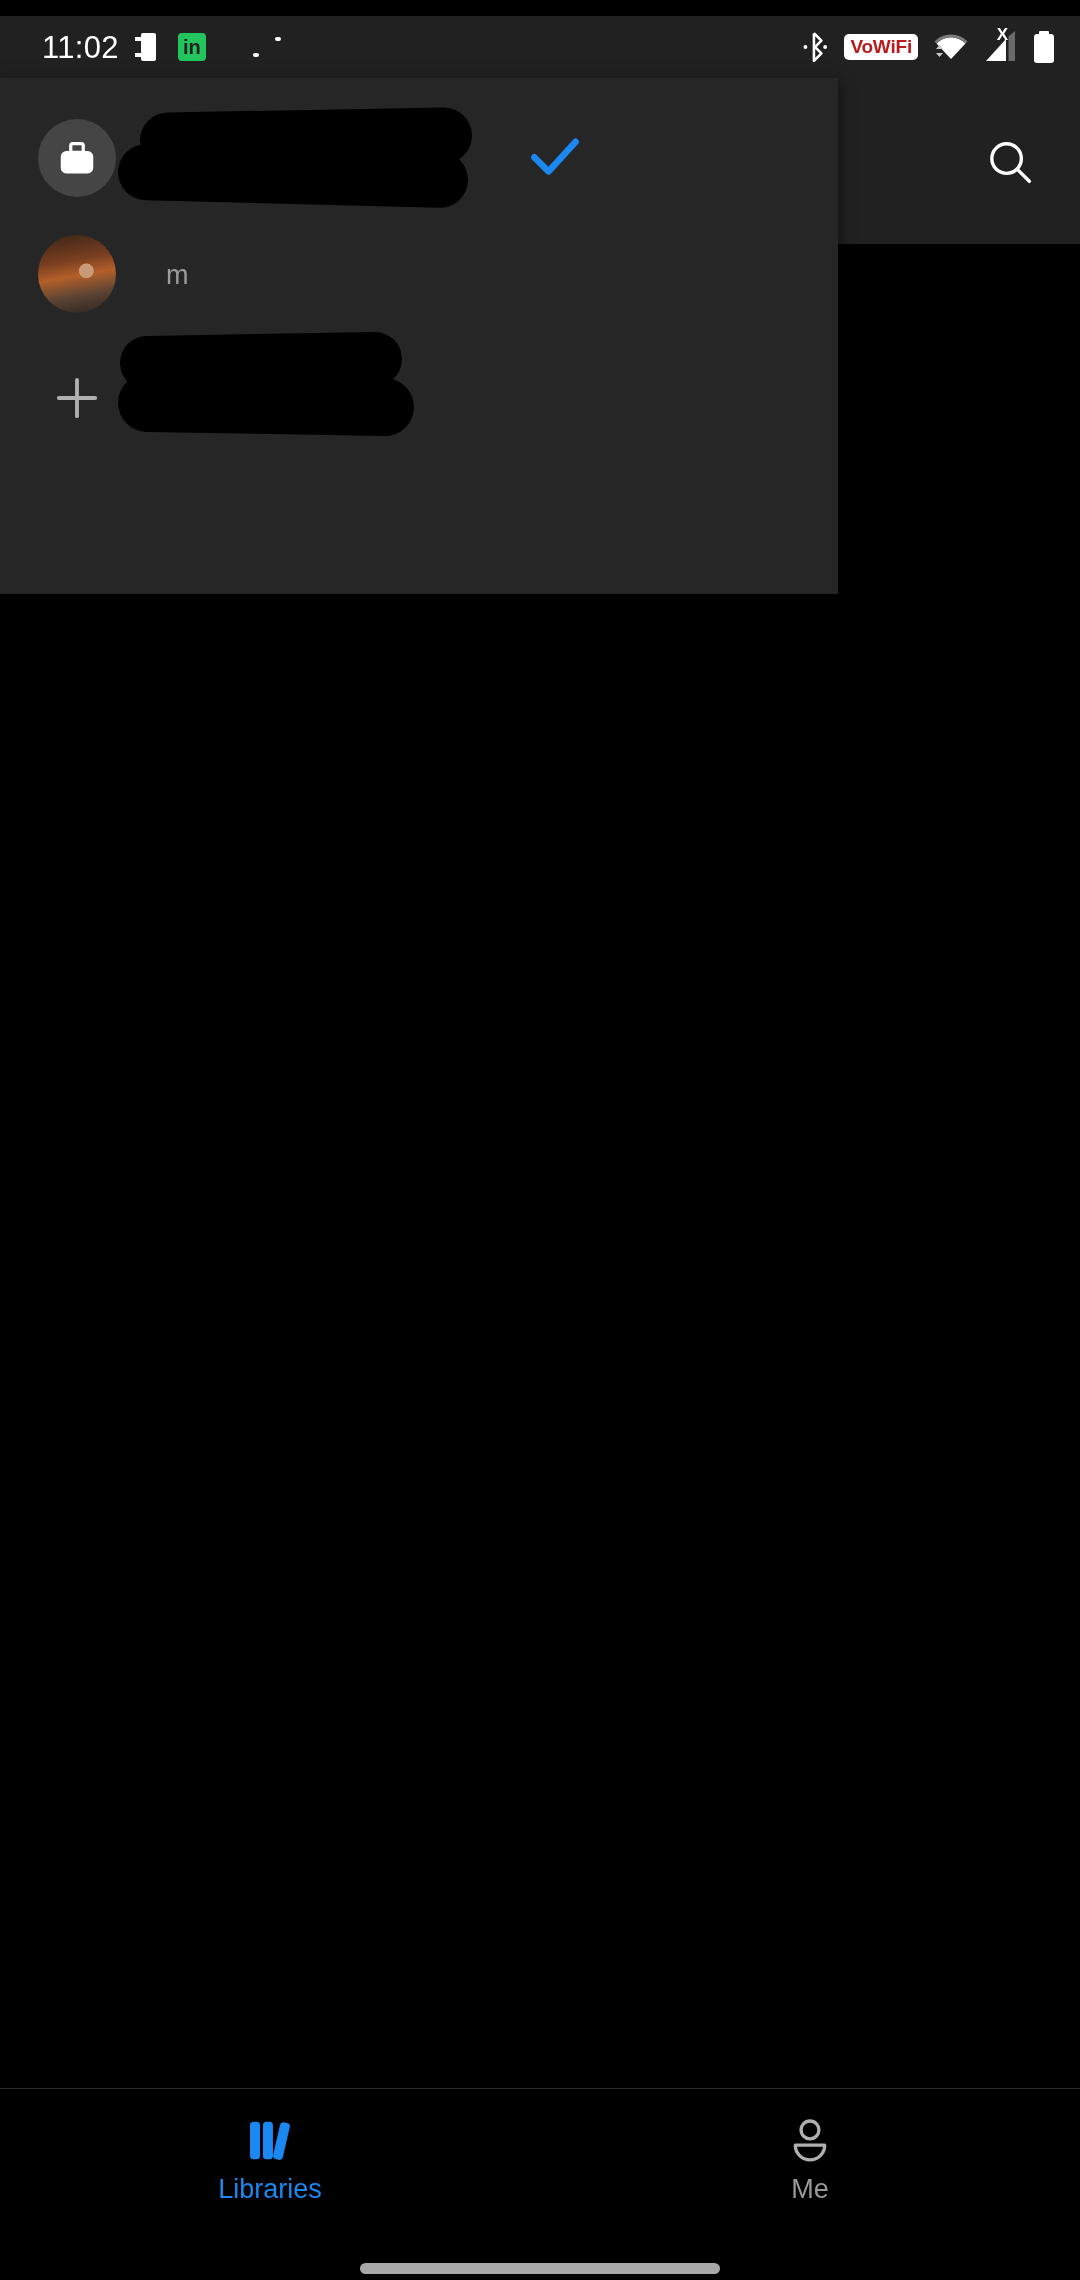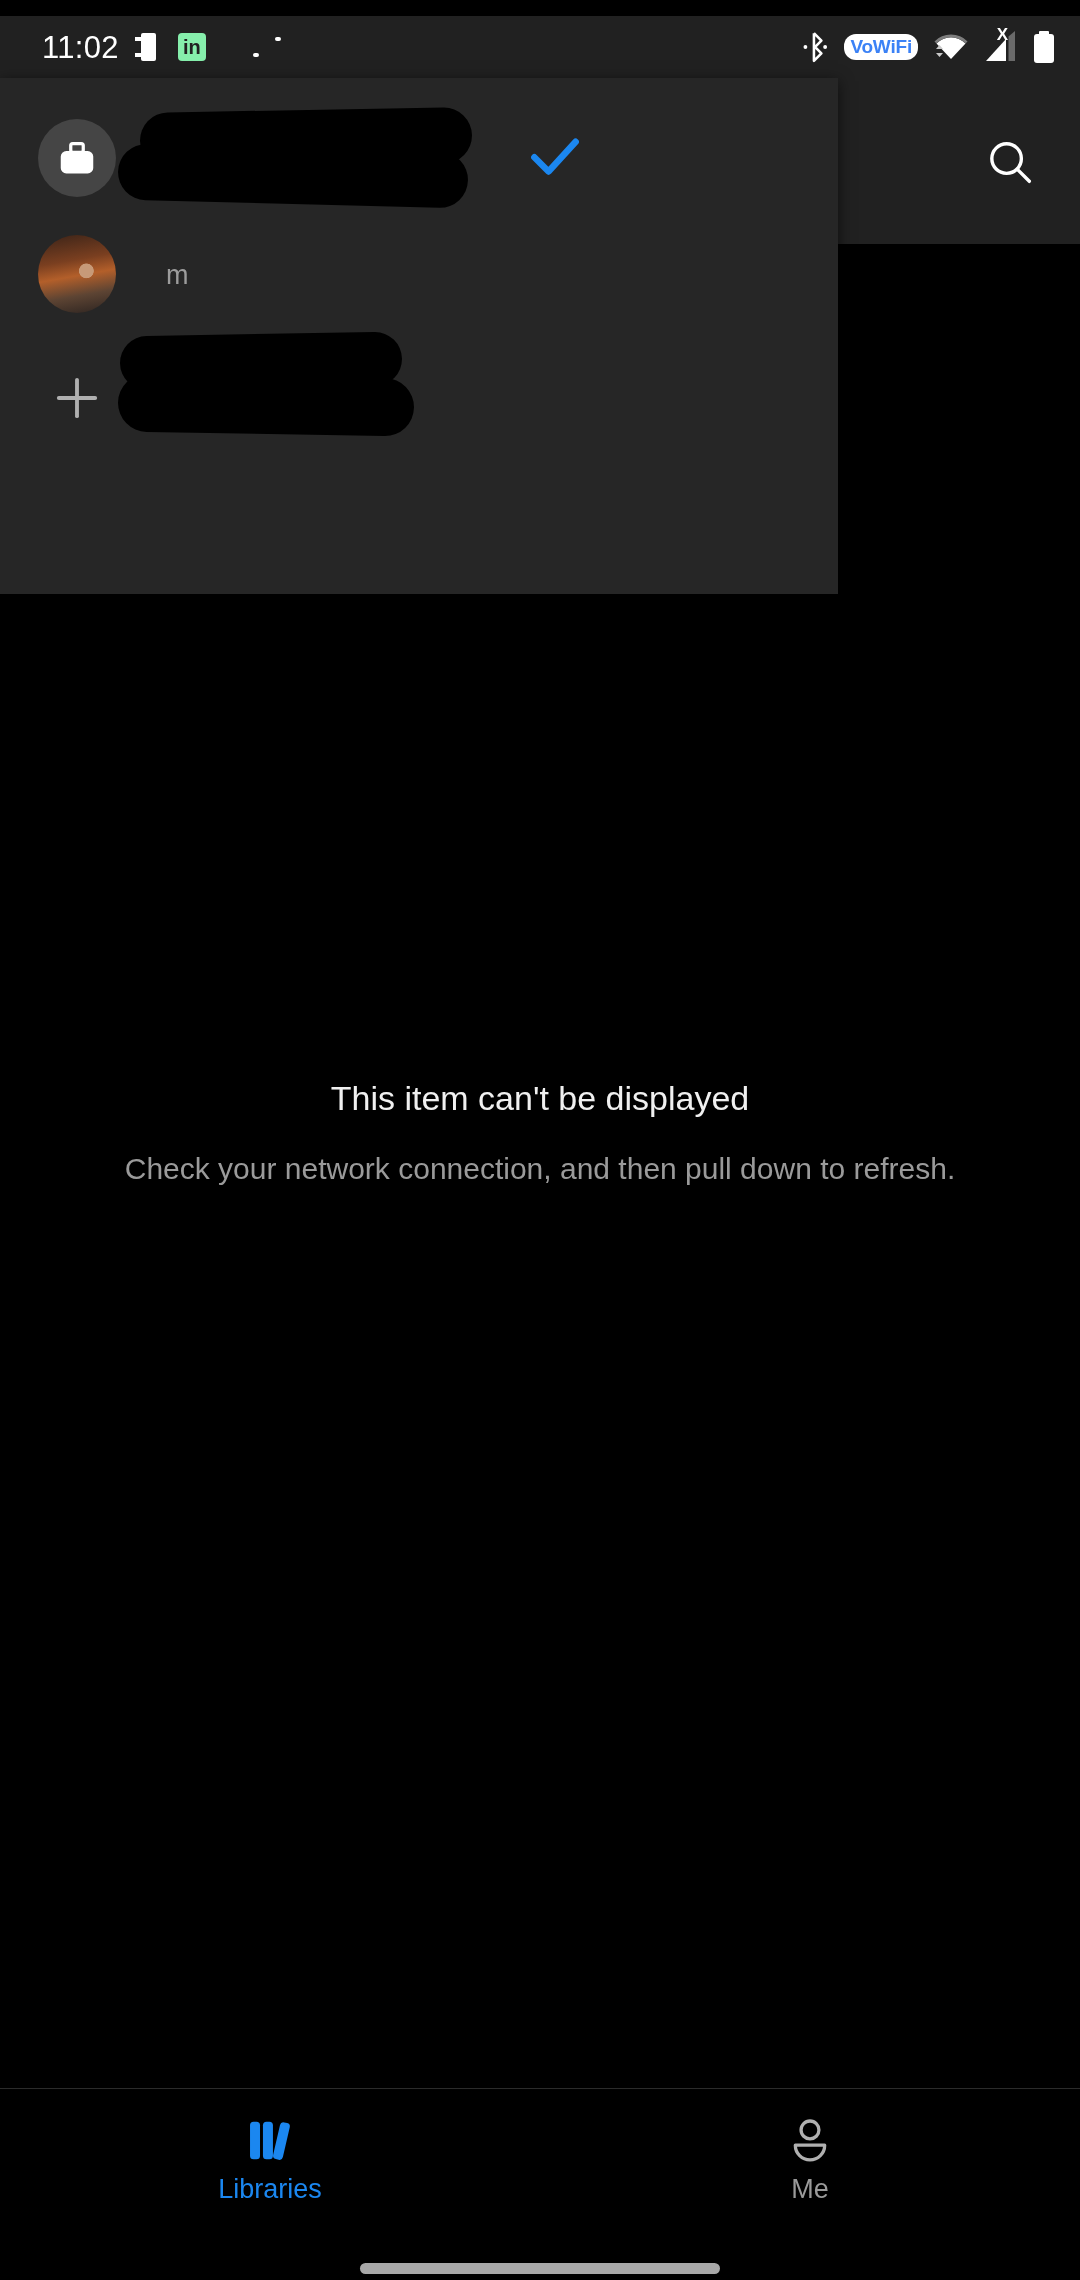--- a/index.html
+++ b/index.html
@@ -22,26 +22,26 @@
   .sb-right{ margin-left:auto; display:flex; align-items:center; gap:16px; }
 
   .ic-screenshot{ position:relative; width:27px; height:30px; }
   .ic-screenshot .body{ position:absolute; left:6px; top:1px; width:15px; height:28px;
      background:#fff; border-radius:2px; }
   .ic-screenshot .l1{ position:absolute; left:0; top:5px; width:6px; height:4px; background:#fff;}
   .ic-screenshot .l2{ position:absolute; left:0; top:21px; width:6px; height:4px; background:#fff;}
   .ic-screenshot .r1{ position:absolute; right:0; top:5px; width:6px; height:4px; background:#fff;}
   .ic-screenshot .r2{ position:absolute; right:0; top:21px; width:6px; height:4px; background:#fff;}
 
-  .ic-linkedin{ width:28px; height:28px; background:#86efac; border-radius:4px;
+  .ic-linkedin{ width:28px; height:28px; background:#22c55e; border-radius:4px;
      color:#212121; font-size:20px; font-weight:bold; line-height:28px;
      text-align:center; font-family:"Liberation Sans", sans-serif; }
 
   .ic-bt{ width:26px; height:32px; }
-  .ic-vowifi{ background:#fff; color:#3b82f6; border-radius:12px;
+  .ic-vowifi{ background:#fff; color:#b91c1c; border-radius:5px;
      font-size:19px; font-weight:bold; padding:2px 6px; line-height:1.15;
      letter-spacing:-.2px; white-space:nowrap; }
   .ic-wifi{ width:34px; height:28px; }
   .ic-cell{ position:relative; width:34px; height:32px; }
   .ic-cell .x{ position:absolute; right:10px; top:-6px; font-size:17px; color:#fff; font-weight:600;}
   .ic-batt{ position:relative; width:20px; height:32px; }
   .ic-batt .cap{ position:absolute; left:5px; top:0; width:10px; height:4px; background:#fff; border-radius:1px;}
   .ic-batt .bd{ position:absolute; left:0; top:3px; width:20px; height:29px; background:#fff; border-radius:3px;}
 
   
@@ -220,24 +220,20 @@
       <div class="add-plus">
         <svg viewBox="0 0 44 44" width="50" height="50">
           <line x1="22" y1="6" x2="22" y2="38" stroke="#b0b0b0" stroke-width="3.4" stroke-linecap="round"></line>
           <line x1="6" y1="22" x2="38" y2="22" stroke="#b0b0b0" stroke-width="3.4" stroke-linecap="round"></line>
         </svg>
       </div>
       <div class="add-label">Add account</div>
     </div>
   </div>
 
-  <div class="empty">
-    <div class="empty-title">This item can't be displayed</div>
-    <div class="empty-sub">Check your network connection, and then pull down to refresh.</div>
-  </div>
 
   <div class="bottomnav">
     <div class="nav-item active">
       <svg viewBox="0 0 44 40" width="52" height="47">
         <rect x="5" y="4" width="8.5" height="32" rx="3" fill="#1b87f0"></rect>
         <rect x="16" y="4" width="8.5" height="32" rx="3" fill="#1b87f0"></rect>
         <rect x="27.5" y="4.5" width="8.5" height="32" rx="3" fill="#1b87f0" transform="rotate(13 31.7 20.5)"></rect>
       </svg>
       <div class="nav-label">Libraries</div>
     </div>

